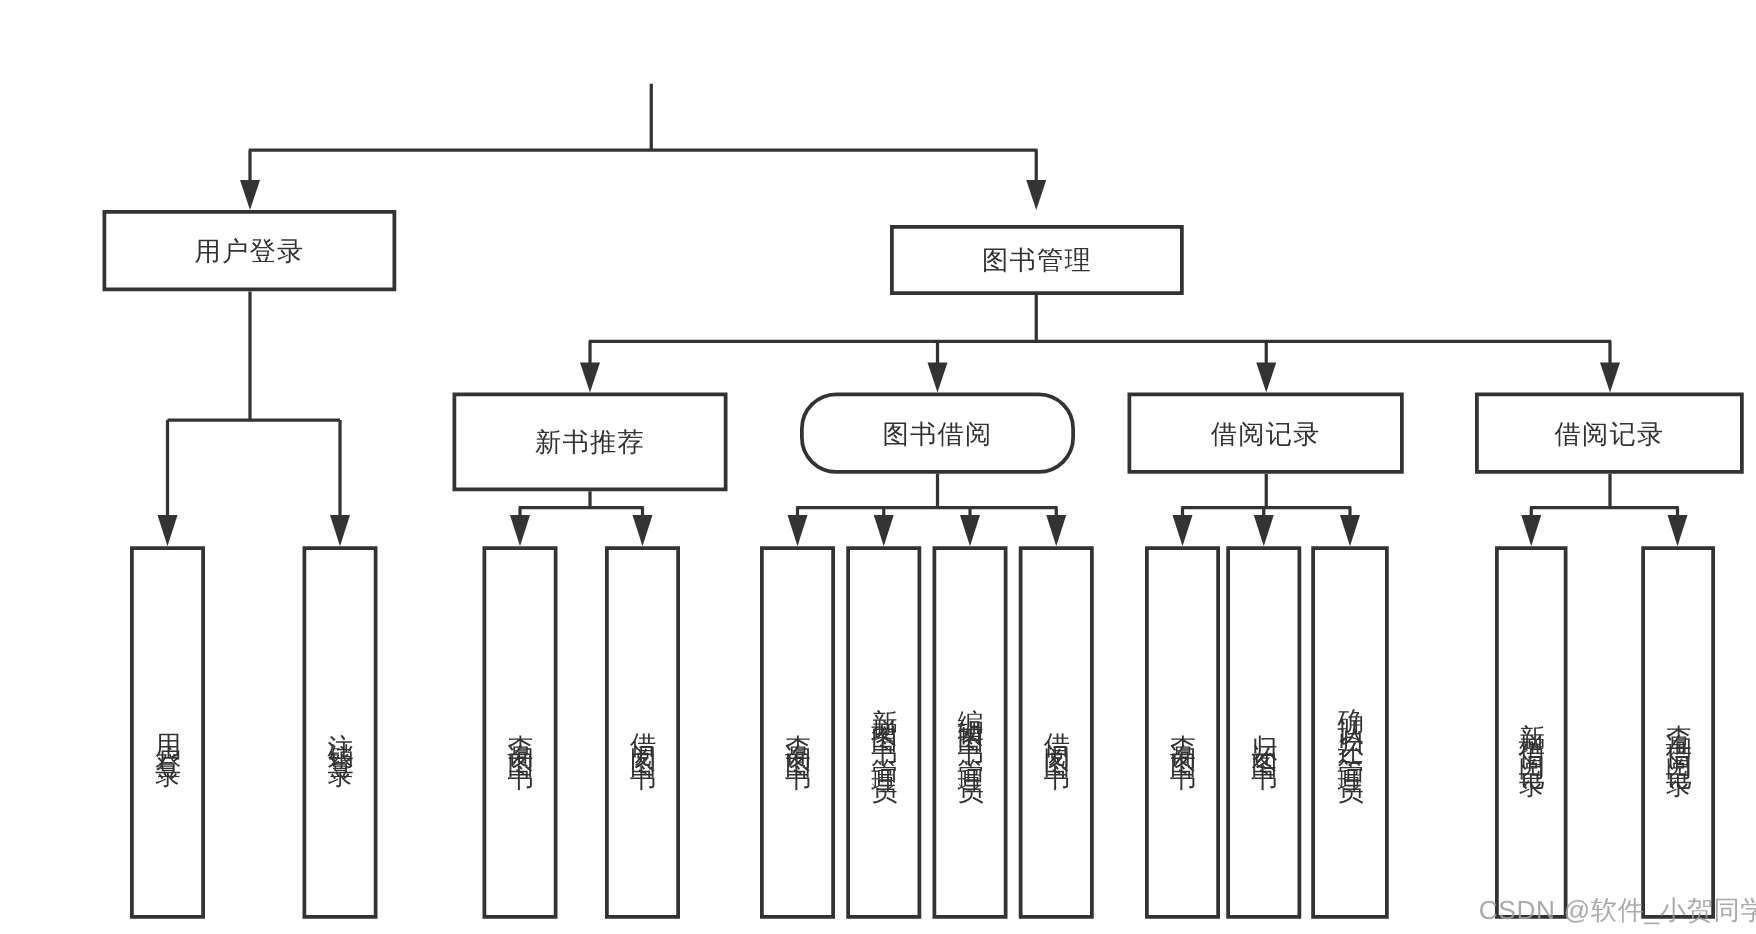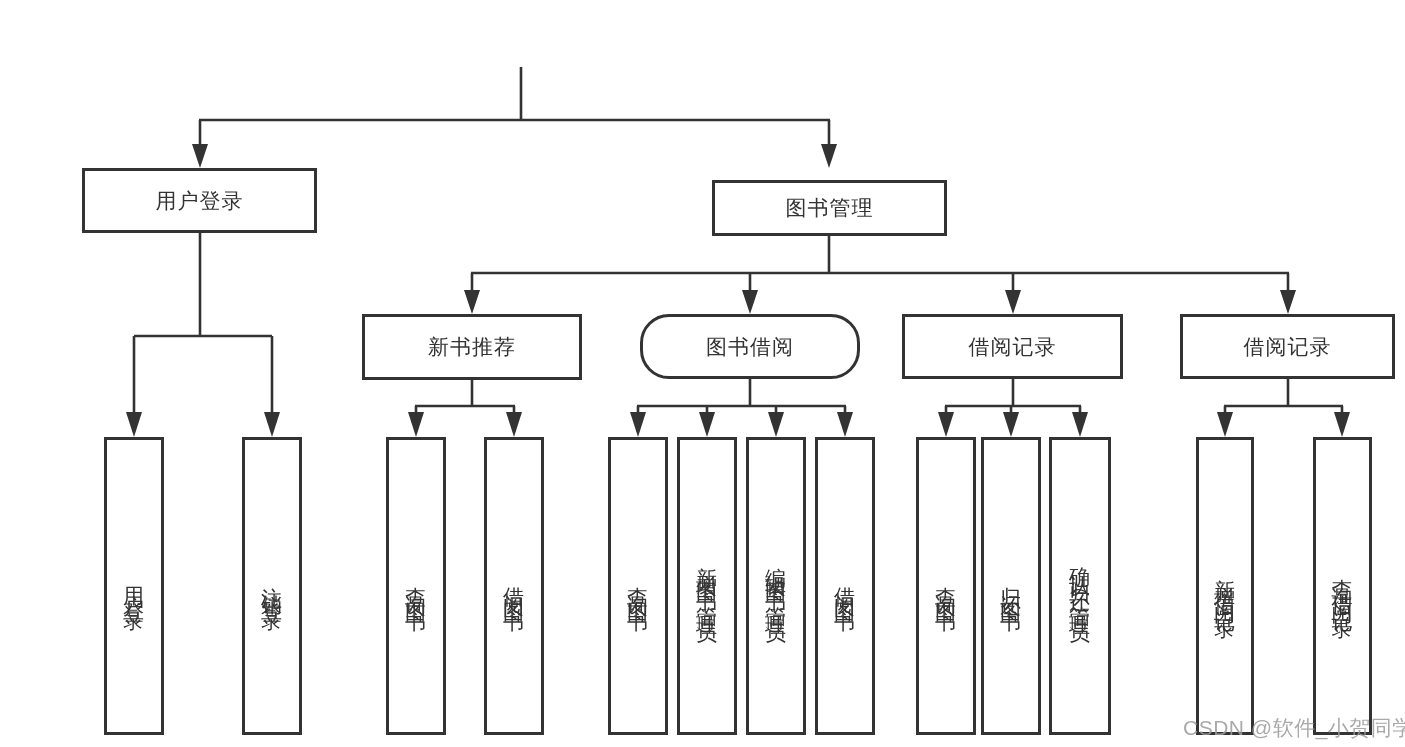--- a/index.html
+++ b/index.html
@@ -92,21 +92,21 @@
       <polygon points="1072,412 1088,412 1080,437"></polygon>
       <polygon points="1217,412 1233,412 1225,437"></polygon>
       <polygon points="1334,412 1350,412 1342,437"></polygon>
     </g>
   </svg>
 
 
   <div class="node" style="left:82px; top:168px; width:235px; height:65px;">用户登录</div>
   <div class="node" style="left:712px; top:168px; width:235px; height:56px;margin-top:12px;">图书管理</div>
 
-  <div class="node" style="left:362px; top:314px; width:220px; height:66px;">新书推荐</div>
+  <div class="node" style="left:362px; top:314px; width:220px; height:79px;">新书推荐</div>
   <div class="node" style="left:640px; top:314px; width:220px; height:65px;border-radius:29px;">图书借阅</div>
   <div class="node" style="left:902px; top:314px; width:221px; height:65px;">借阅记录</div>
   <div class="node" style="left:1180px; top:314px; width:215px; height:65px;">借阅记录</div>
 
   <div class="node vnode" style="left:104px; top:437px; width:60px; height:298px;">
     <span class="vtext">用户登录</span>
   </div>
   <div class="node vnode" style="left:242px; top:437px; width:60px; height:298px;">
     <span class="vtext">注销登录</span>
   </div>

